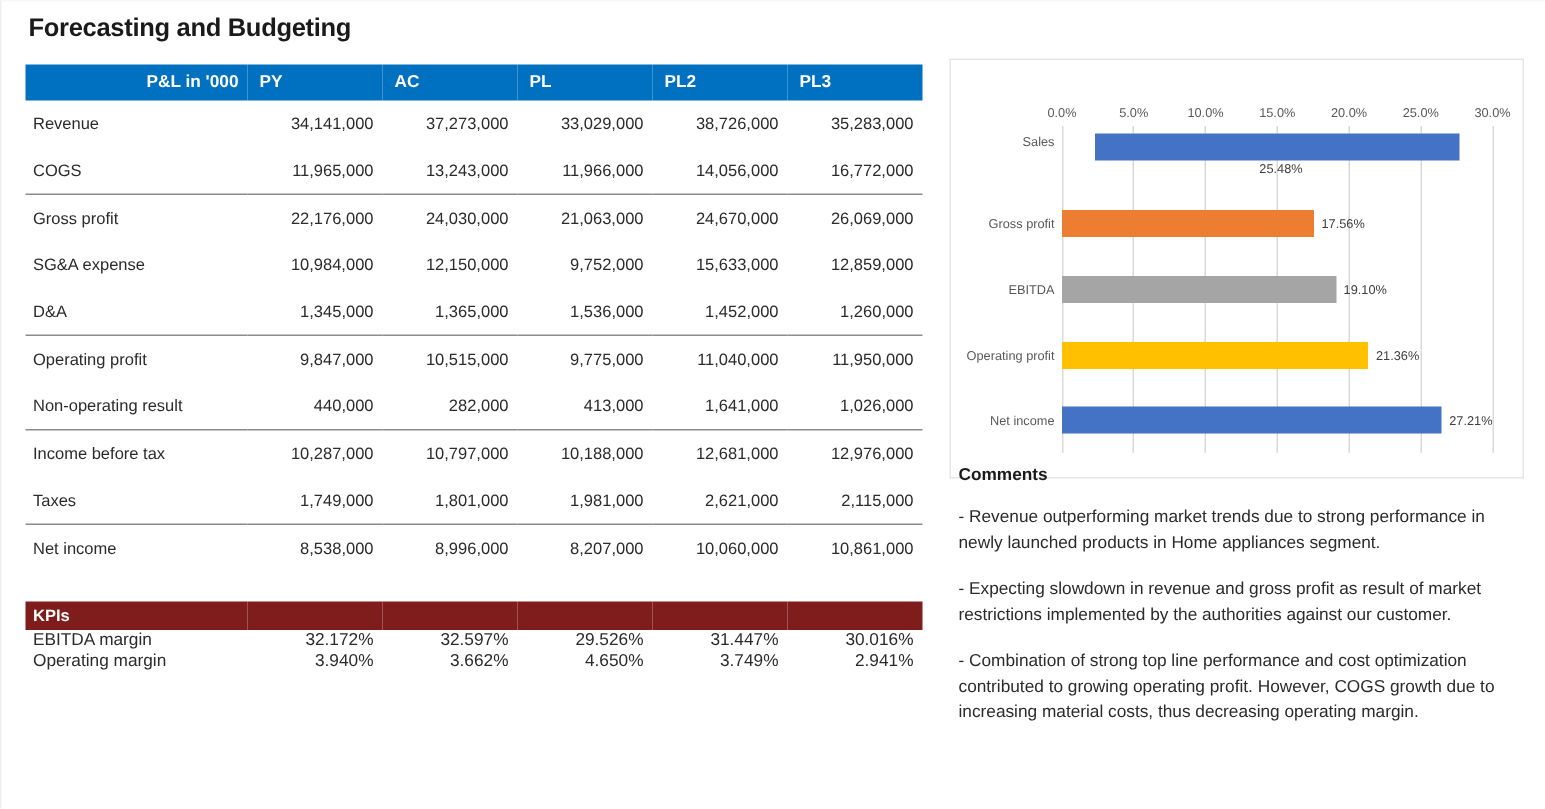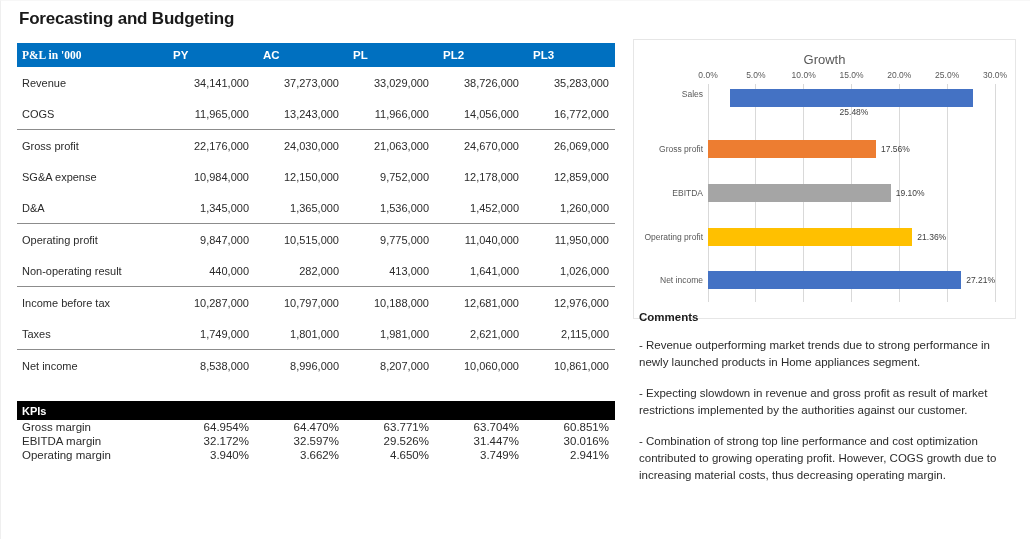--- a/index.html
+++ b/index.html
@@ -53,21 +53,21 @@
 
   .hdr-row td {
     background: #0070C0;
     color: #ffffff;
     font-weight: bold;
     font-size: 11.5px;
     padding: 4px 6px 4px 6px;
     height: 16px;
     vertical-align: middle;
   }
-  .hdr-row td.label { text-align: left; padding-left: 5px; font-family: Liberation Serif, serif; }
+  .hdr-row td.label { text-align: right; padding-left: 15px; }
   .hdr-row td.num   { text-align: left; padding-left: 8px; }
 
   .data-row td {
     font-size: 11px;
     padding: 8px 6px 8px 5px;
     vertical-align: middle;
     color: #2b2b2b;
     height: 15px;
   }
   .data-row td.label { text-align: left; }
@@ -75,21 +75,21 @@
   .data-row.subtotal td { border-top: 1px solid #8c8c8c; }
 
   
   .kpi-wrap {
     position: absolute;
     left: 16px;
     top: 400px;
     width: 598px;
   }
   .kpi-hdr td {
-    background: #000000;
+    background: #7f1d1d;
     color: #ffffff;
     font-weight: bold;
     font-size: 11px;
     padding: 3px 6px 3px 5px;
     height: 13px;
   }
   .kpi-row td {
     font-size: 11.5px;
     padding: 1px 6px 1px 5px;
     color: #2b2b2b;
@@ -246,21 +246,21 @@
             <td class="num">24,030,000</td>
             <td class="num">21,063,000</td>
             <td class="num">24,670,000</td>
             <td class="num">26,069,000</td>
           </tr>
           <tr class="data-row">
             <td class="label">SG&amp;A expense</td>
             <td class="num">10,984,000</td>
             <td class="num">12,150,000</td>
             <td class="num">9,752,000</td>
-            <td class="num">12,178,000</td>
+            <td class="num">15,633,000</td>
             <td class="num">12,859,000</td>
           </tr>
           <tr class="data-row">
             <td class="label">D&amp;A</td>
             <td class="num">1,345,000</td>
             <td class="num">1,365,000</td>
             <td class="num">1,536,000</td>
             <td class="num">1,452,000</td>
             <td class="num">1,260,000</td>
           </tr>
@@ -321,49 +321,40 @@
       <tbody id="kpi-body">
           <tr class="kpi-hdr">
             <td>KPIs</td>
             <td></td>
             <td></td>
             <td></td>
             <td></td>
             <td></td>
           </tr>
           <tr class="kpi-row">
-            <td class="label">Gross margin</td>
-            <td class="num">64.954%</td>
-            <td class="num">64.470%</td>
-            <td class="num">63.771%</td>
-            <td class="num">63.704%</td>
-            <td class="num">60.851%</td>
-          </tr>
-          <tr class="kpi-row">
             <td class="label">EBITDA margin</td>
             <td class="num">32.172%</td>
             <td class="num">32.597%</td>
             <td class="num">29.526%</td>
             <td class="num">31.447%</td>
             <td class="num">30.016%</td>
           </tr>
           <tr class="kpi-row">
             <td class="label">Operating margin</td>
             <td class="num">3.940%</td>
             <td class="num">3.662%</td>
             <td class="num">4.650%</td>
             <td class="num">3.749%</td>
             <td class="num">2.941%</td>
           </tr>
         </tbody>
     </table>
   </div>
 
   <div class="chart-box">
-    <div class="chart-title">Growth</div>
     <div class="plot">
       <div class="axis-labels" id="axis-labels">
           <div class="axis-tick-label" style="left: 0%;">0.0%</div>
           <div class="axis-tick-label" style="left: 16.6667%;">5.0%</div>
           <div class="axis-tick-label" style="left: 33.3333%;">10.0%</div>
           <div class="axis-tick-label" style="left: 50%;">15.0%</div>
           <div class="axis-tick-label" style="left: 66.6667%;">20.0%</div>
           <div class="axis-tick-label" style="left: 83.3333%;">25.0%</div>
           <div class="axis-tick-label" style="left: 100%;">30.0%</div>
         </div>

